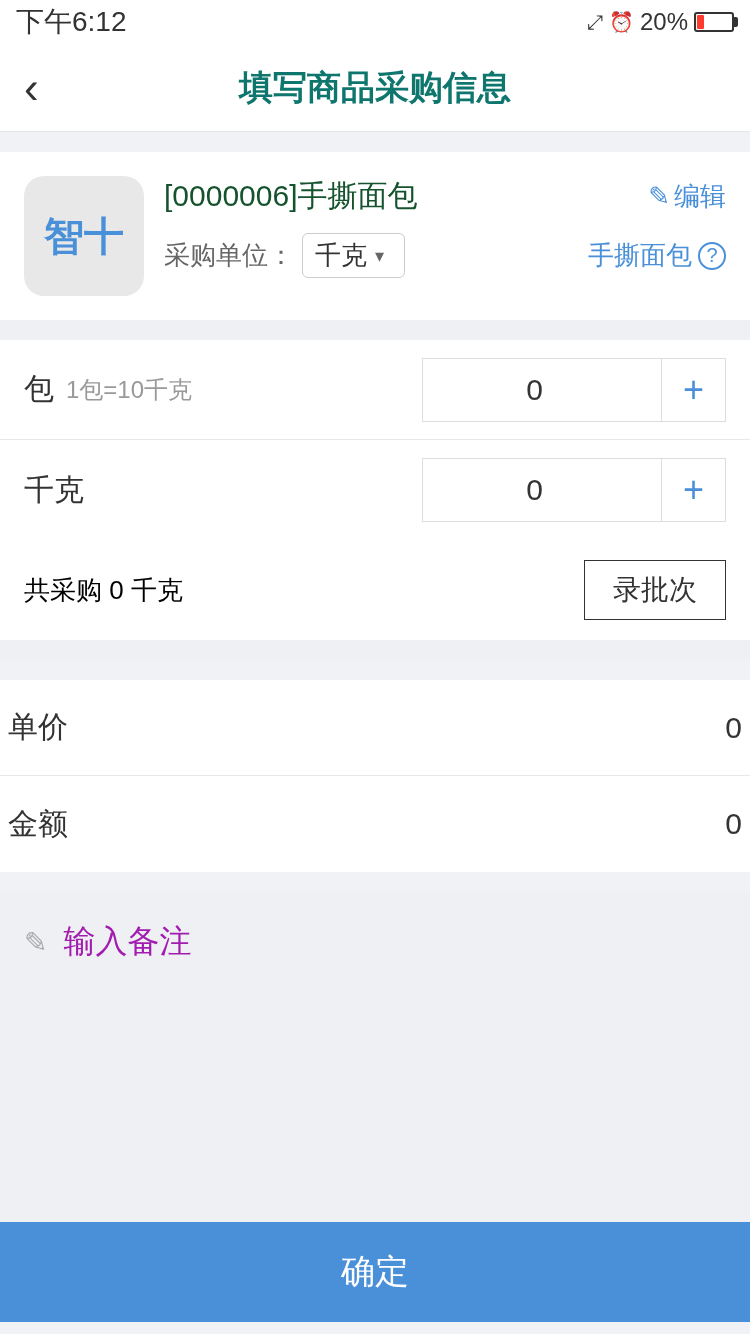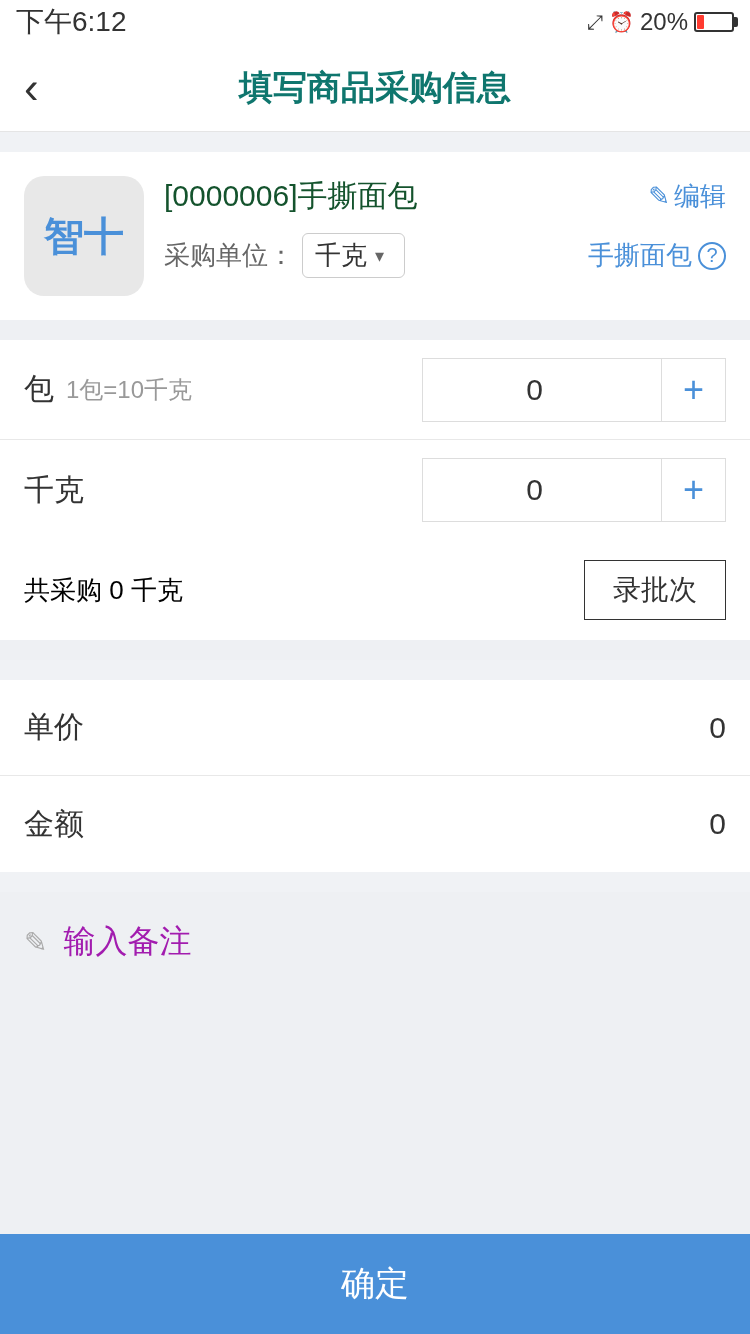--- a/index.html
+++ b/index.html
@@ -263,21 +263,21 @@
 
     
     .price-section {
       background: #fff;
       margin-top: 20px;
     }
     .price-row {
       display: flex;
       align-items: center;
       justify-content: space-between;
-      padding: 0 24px;
+      padding: 0 8px;
       height: 96px;
       border-bottom: 1px solid #e8e8e8;
     }
     .price-row:last-child {
       border-bottom: none;
       gap: 32px;
     }
     .price-label {
       font-size: 30px;
       color: #333;
@@ -317,21 +317,21 @@
     .confirm-btn {
       width: 100%;
       height: 100px;
       background: #4a90d9;
       border: none;
       font-size: 34px;
       color: #fff;
       font-weight: 500;
       cursor: pointer;
       position: fixed;
-      bottom: 0;
+      bottom: 12px;
       left: 0;
       display: flex;
       align-items: center;
       justify-content: center;
     }
 
     
     .dropdown-arrow {
       font-size: 18px;
       color: #666;

